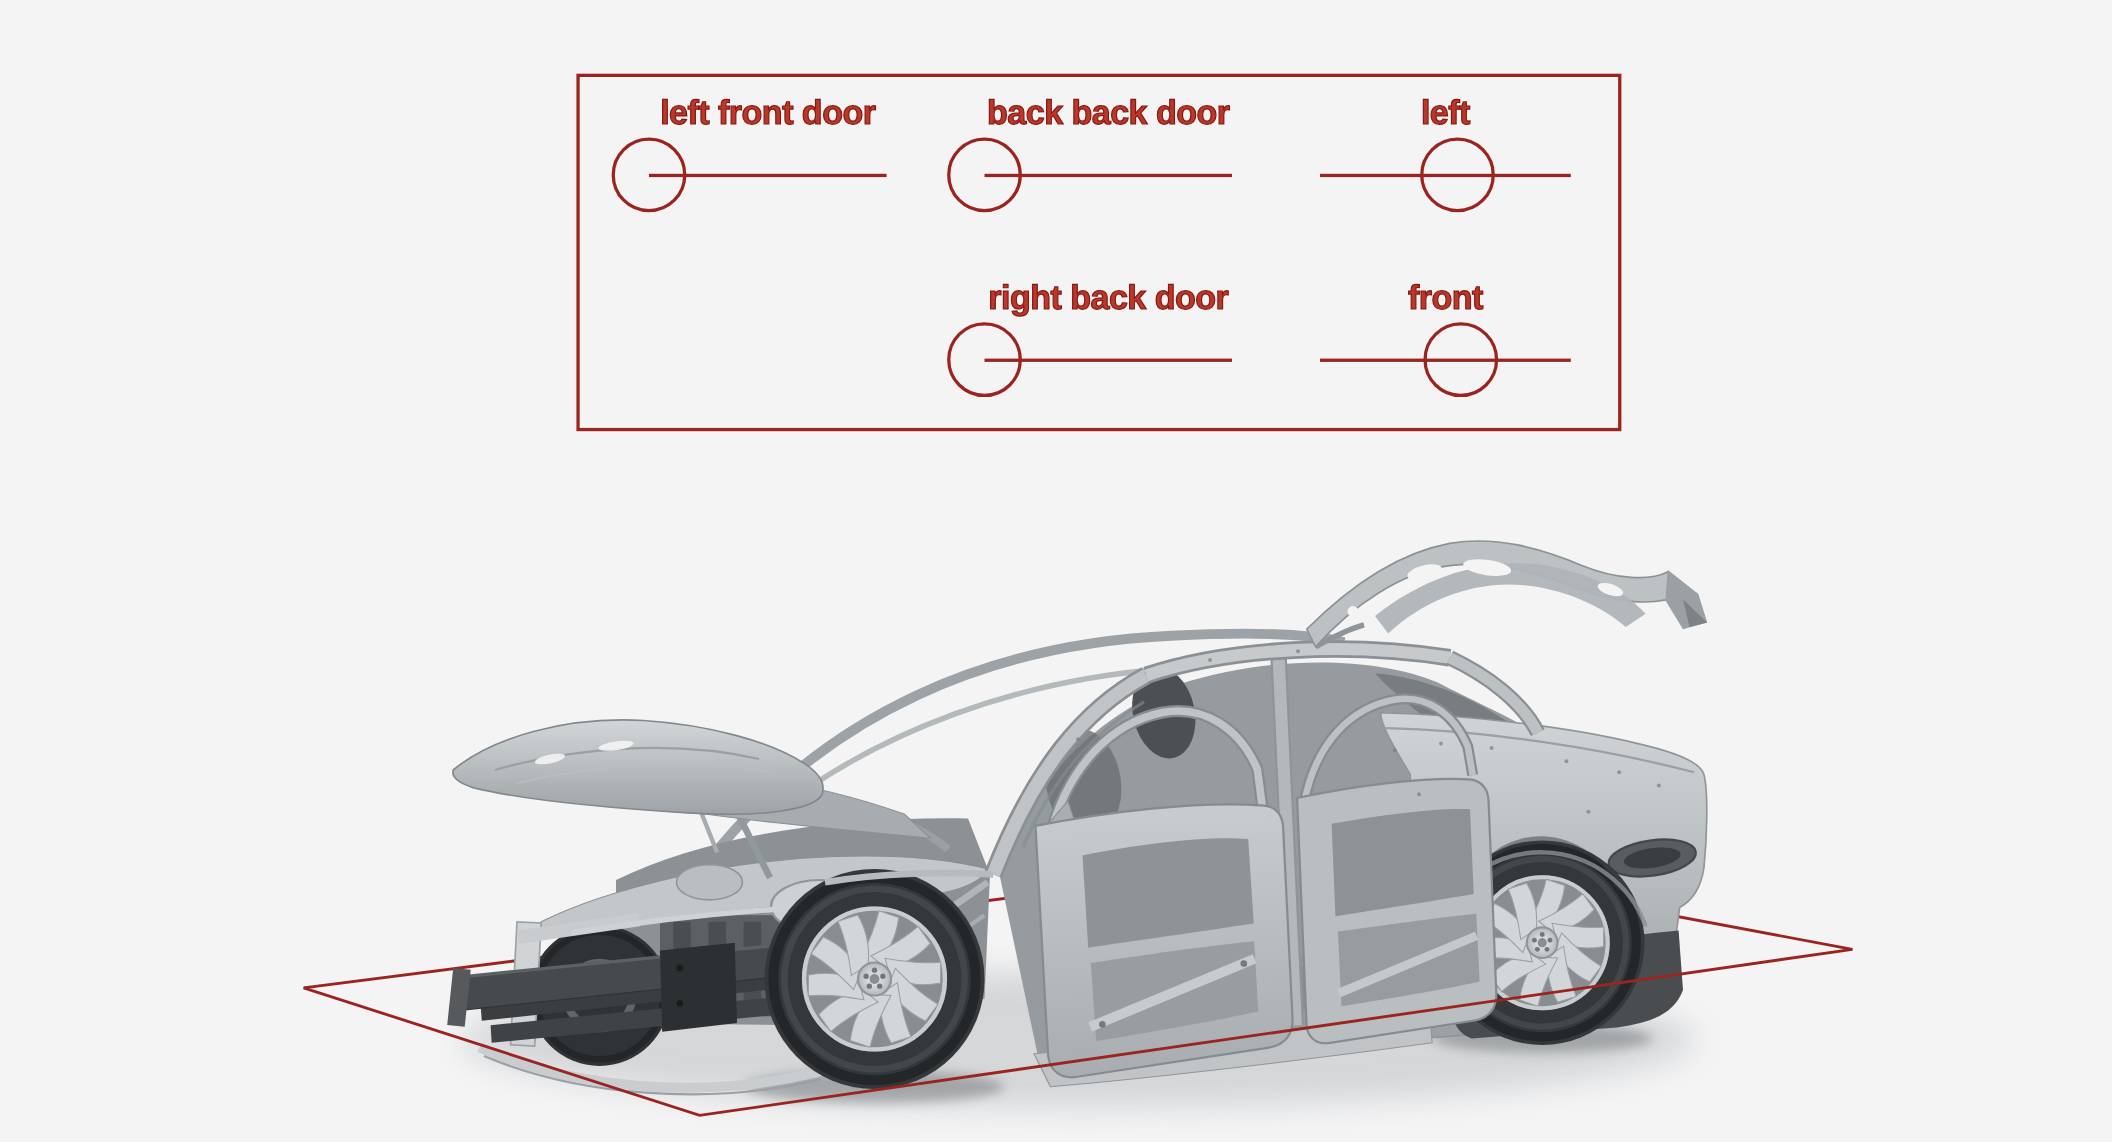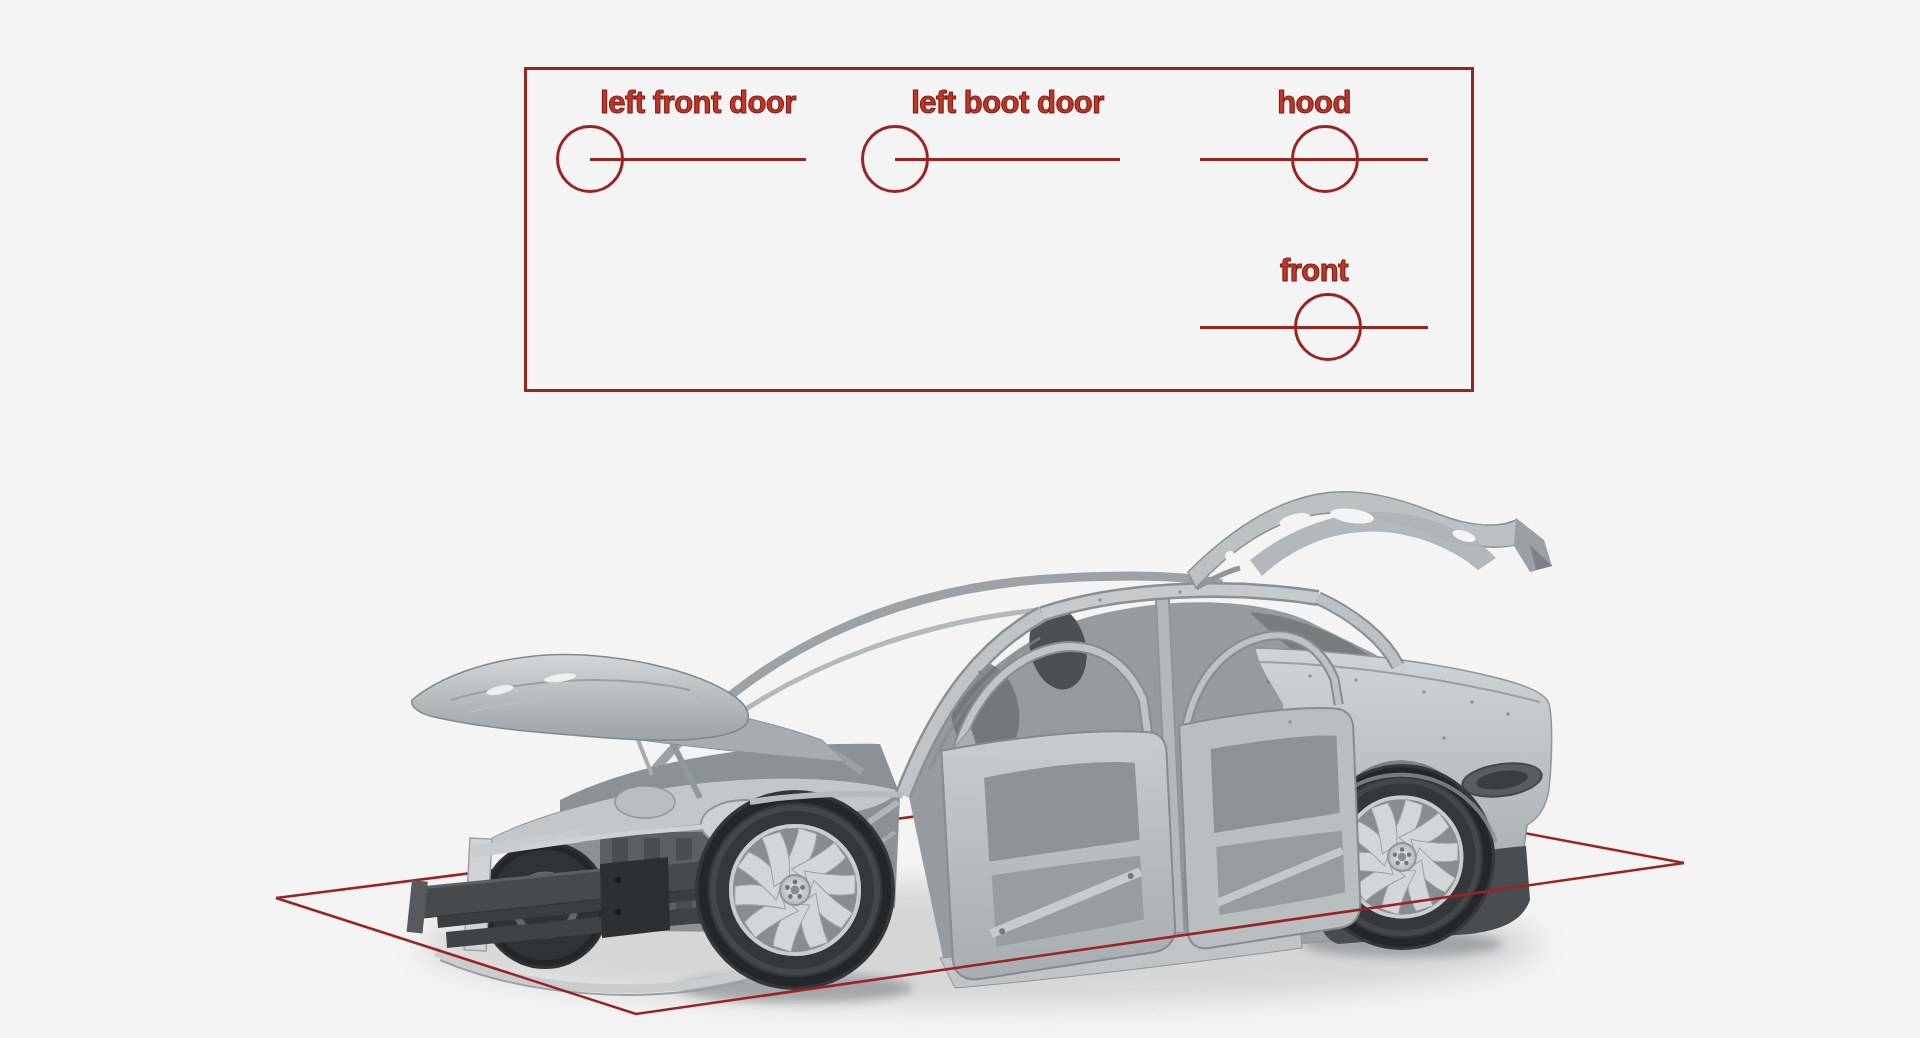--- a/index.html
+++ b/index.html
@@ -253,32 +253,37 @@
 
   <div class="panel">
 
     <div class="slider row0 col0">
       <div class="slabel">left front door</div>
       <div class="track"></div>
       <div class="knob" style="left: -34px;"></div>
     </div>
 
     <div class="slider row0 col1">
-      <div class="slabel">left boot door</div>
+      <div class="slabel">back back door</div>
       <div class="track"></div>
       <div class="knob" style="left: -34px;"></div>
     </div>
 
     <div class="slider row0 col2">
-      <div class="slabel">hood</div>
+      <div class="slabel">left</div>
       <div class="track"></div>
       <div class="knob" style="left: 91.4px;"></div>
     </div>
 
 
+    <div class="slider row1 col1">
+      <div class="slabel">right back door</div>
+      <div class="track"></div>
+      <div class="knob" style="left: -34px;"></div>
+    </div>
 
     <div class="slider row1 col2">
       <div class="slabel">front</div>
       <div class="track"></div>
       <div class="knob" style="left: 93.68px;"></div>
     </div>
 
   </div>
 </div>
 

